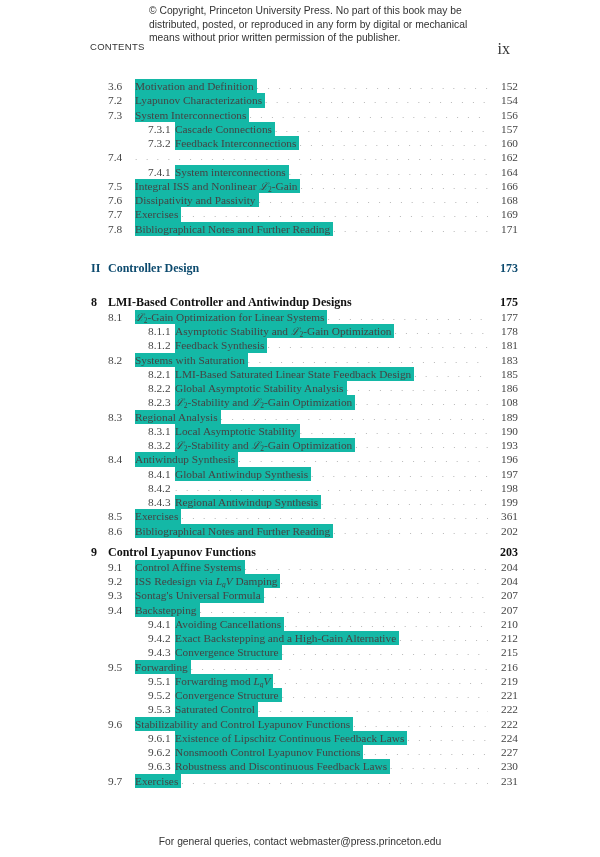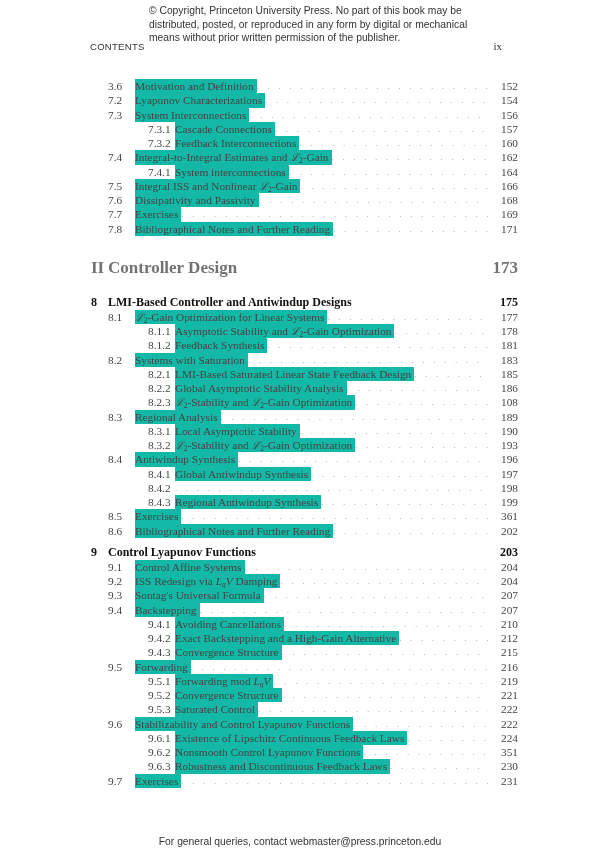--- a/index.html
+++ b/index.html
@@ -6,22 +6,22 @@
   body { width: 600px; height: 857px; position: relative; overflow: hidden; color: #222; }
   .copyright {
     position: absolute; left: 149px; top: 4px; width: 320px;
     font-family: "Liberation Sans", sans-serif; font-size: 10.3px; line-height: 13.6px; color: #333;
   }
   .running-head {
     position: absolute; left: 90px; top: 41px; width: 428px; height: 14px;
     font-family: "Liberation Sans", sans-serif; font-size: 9.5px; letter-spacing: 0.3px; color: #333;
   }
   .running-head .page-num {
-    position: absolute; right: 16px; top: -1px;
-    font-family: "Liberation Serif", serif; font-size: 11px; letter-spacing: 0;
+    position: absolute; right: 8px; top: -1px;
+    font-family: "Liberation Serif", serif; font-size: 16px; letter-spacing: 0;
   }
   .toc {
     position: absolute; left: 90px; top: 79px; width: 428px;
     font-family: "Liberation Serif", serif; font-size: 11.3px; color: #444;
   }
   .row { position: relative; height: 14.25px; line-height: 14.25px; white-space: nowrap; }
   .row .num { position: absolute; top: 0; }
   .row .title-wrap {
     position: absolute; top: 0; right: 30px; overflow: hidden; display: flex;
   }
@@ -30,21 +30,21 @@
     flex: 1 1 auto; overflow: hidden; color: #999; letter-spacing: 3.2px; font-size: 9px;
   }
   .row .page { position: absolute; right: 0; top: 0; }
   .row.sec .num { left: 18px; }
   .row.sec .title-wrap { left: 45px; }
   .row.sub .num { left: 58px; }
   .row.sub .title-wrap { left: 85px; }
   .row.chapter { font-weight: bold; color: #111; margin-top: 7px; height: 15px; line-height: 15px; font-size: 12px; }
   .row.chapter .num { left: 1px; }
   .row.chapter .title-wrap { left: 18px; }
-  .row.part { font-weight: bold; color: #737373; font-size: 17px; height: 18px; line-height: 18px; margin-top: 23px; margin-bottom: 18px; }
+  .row.part { font-weight: bold; color: #0c4a6e; font-size: 12px; height: 18px; line-height: 18px; margin-top: 23px; margin-bottom: 18px; }
   .row.part .num { left: 1px; }
   .row.part .title-wrap { left: 18px; }
   .row.part .title, .row.chapter .title { background: transparent; }
   .footer {
     position: absolute; left: 0; width: 600px; top: 836px; text-align: center;
     font-family: "Liberation Sans", sans-serif; font-size: 10.3px; color: #333;
   }
   i.script { font-family: "DejaVu Serif", serif; font-style: italic; font-size: 10.5px; }
   sub { font-size: 7.5px; vertical-align: -2px; line-height: 0; }
 </style>
@@ -99,21 +99,20 @@
       <span class="num">7.3.2</span>
       <span class="title-wrap">
         <span class="title">Feedback Interconnections</span>
         <span class="leaders"> . . . . . . . . . . . . . . . . . . . . . . . . . . . . . . . . . . . . . . . . . . . . . . . . . . . . . . . . . . . . . . . . . . . . . . . . . . . . . . . . . . . . . . . . . . . . . . . . . . . . . . . . . . . . . . . . . . . . . . . .</span>
       </span>
       <span class="page">160</span>
     </div>
     <div class="row sec">
       <span class="num">7.4</span>
       <span class="title-wrap">
-        <span class="title">Integral-to-Integral Estimates and <i class="script">ℒ</i><sub>2</sub>-Gain</span>
         <span class="leaders"> . . . . . . . . . . . . . . . . . . . . . . . . . . . . . . . . . . . . . . . . . . . . . . . . . . . . . . . . . . . . . . . . . . . . . . . . . . . . . . . . . . . . . . . . . . . . . . . . . . . . . . . . . . . . . . . . . . . . . . . .</span>
       </span>
       <span class="page">162</span>
     </div>
     <div class="row sub">
       <span class="num">7.4.1</span>
       <span class="title-wrap">
         <span class="title">System interconnections</span>
         <span class="leaders"> . . . . . . . . . . . . . . . . . . . . . . . . . . . . . . . . . . . . . . . . . . . . . . . . . . . . . . . . . . . . . . . . . . . . . . . . . . . . . . . . . . . . . . . . . . . . . . . . . . . . . . . . . . . . . . . . . . . . . . . .</span>
       </span>
@@ -402,21 +401,21 @@
         <span class="leaders"> . . . . . . . . . . . . . . . . . . . . . . . . . . . . . . . . . . . . . . . . . . . . . . . . . . . . . . . . . . . . . . . . . . . . . . . . . . . . . . . . . . . . . . . . . . . . . . . . . . . . . . . . . . . . . . . . . . . . . . . .</span>
       </span>
       <span class="page">224</span>
     </div>
     <div class="row sub">
       <span class="num">9.6.2</span>
       <span class="title-wrap">
         <span class="title">Nonsmooth Control Lyapunov Functions</span>
         <span class="leaders"> . . . . . . . . . . . . . . . . . . . . . . . . . . . . . . . . . . . . . . . . . . . . . . . . . . . . . . . . . . . . . . . . . . . . . . . . . . . . . . . . . . . . . . . . . . . . . . . . . . . . . . . . . . . . . . . . . . . . . . . .</span>
       </span>
-      <span class="page">351</span>
+      <span class="page">227</span>
     </div>
     <div class="row sub">
       <span class="num">9.6.3</span>
       <span class="title-wrap">
         <span class="title">Robustness and Discontinuous Feedback Laws</span>
         <span class="leaders"> . . . . . . . . . . . . . . . . . . . . . . . . . . . . . . . . . . . . . . . . . . . . . . . . . . . . . . . . . . . . . . . . . . . . . . . . . . . . . . . . . . . . . . . . . . . . . . . . . . . . . . . . . . . . . . . . . . . . . . . .</span>
       </span>
       <span class="page">230</span>
     </div>
     <div class="row sec">

